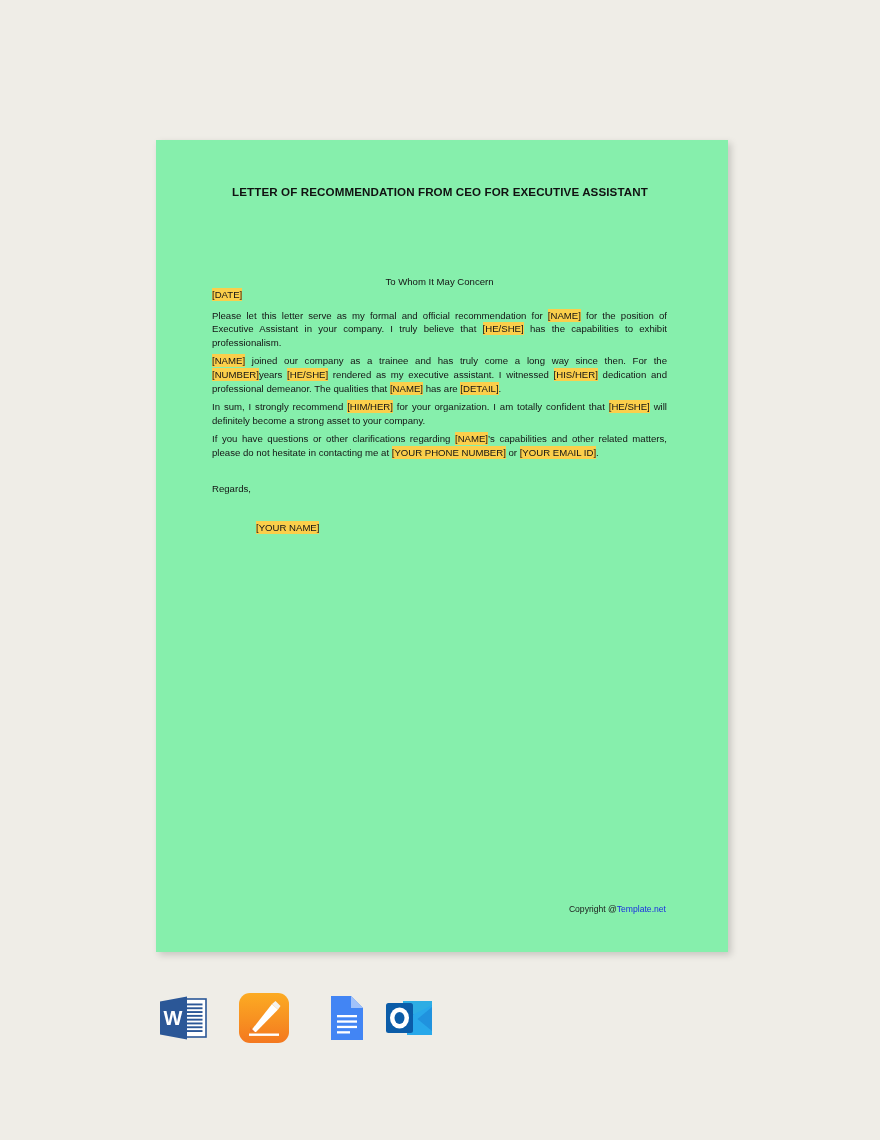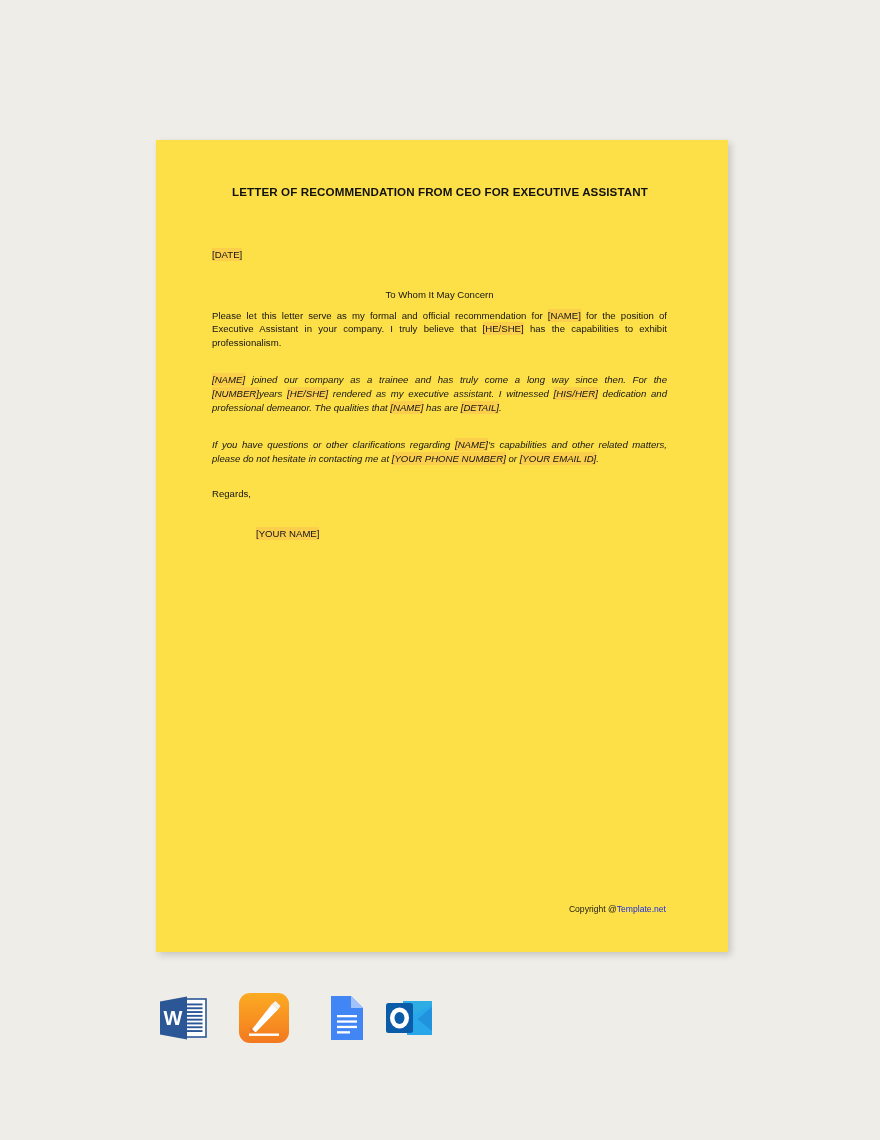--- a/index.html
+++ b/index.html
@@ -17,21 +17,21 @@
     position: relative;
   }
 
   
   #doc-page {
     position: absolute;
     left: 156px;
     top: 140px;
     width: 572px;
     height: 812px;
-    background: #fde047;
+    background: #86efac;
     box-shadow: 3px 3px 7px rgba(0,0,0,0.17);
   }
 
   
   .content {
     position: absolute;
     left: 56px;
     top: 0;
     width: 455px;
   }
@@ -53,21 +53,21 @@
 
   .para {
     margin: 0;
     font-size: 9.6px;
     line-height: 13.6px;
     color: #141414;
     text-align: justify;
     text-justify: inter-word;
   }
 
-  .para.block-gap { margin-top: 24px; font-style: italic; }
+  .para.block-gap { margin-top: 5px; }
 
   .centered {
     text-align: center;
   }
 
   .hl {
     background: #fbcf4b;
     color: #141414;
     padding: 1px 0 1px 0;
     box-decoration-break: clone;
@@ -111,28 +111,29 @@
 <body>
 
 <div id="doc-page">
 
   <div class="content">
 
     <h1 id="doc-title">LETTER OF RECOMMENDATION FROM CEO FOR EXECUTIVE ASSISTANT</h1>
 
     <div class="spacer-date"></div>
 
+    <p class="para centered" style="margin-top:27px;">To Whom It May Concern</p>
+
     <p class="para"><span class="hl">[DATE]</span></p>
 
-    <p class="para centered" style="margin-top:27px;">To Whom It May Concern</p>
-
     <p class="para" style="margin-top:7px;"><span>Please let this letter serve as my formal and official recommendation for </span><span class="hl">[NAME]</span><span> for the position of Executive Assistant in your company. I truly believe that </span><span class="hl">[HE/SHE]</span><span> has the capabilities to exhibit professionalism.</span></p>
 
     <p class="para block-gap"><span class="hl">[NAME]</span><span> joined our company as a trainee and has truly come a long way since then. For the </span><span class="hl">[NUMBER]</span><span>years </span><span class="hl">[HE/SHE]</span><span> rendered as my executive assistant. I witnessed </span><span class="hl">[HIS/HER]</span><span> dedication and professional demeanor. The qualities that </span><span class="hl">[NAME]</span><span> has are </span><span class="hl">[DETAIL]</span><span>.</span></p>
 
+    <p class="para block-gap"><span>In sum, I strongly recommend </span><span class="hl">[HIM/HER]</span><span> for your organization. I am totally confident that </span><span class="hl">[HE/SHE]</span><span> will definitely become a strong asset to your company.</span></p>
 
     <p class="para block-gap"><span>If you have questions or other clarifications regarding </span><span class="hl">[NAME]</span><span>’s capabilities and other related matters, please do not hesitate in contacting me at </span><span class="hl">[YOUR PHONE NUMBER]</span><span> or </span><span class="hl">[YOUR EMAIL ID]</span><span>.</span></p>
 
     <p class="para" style="margin-top:22px;">Regards,</p>
 
 
     <p class="para" style="margin-top:26px;padding-left:44px;"><span class="hl">[YOUR NAME]</span></p>
 
   </div>
 

